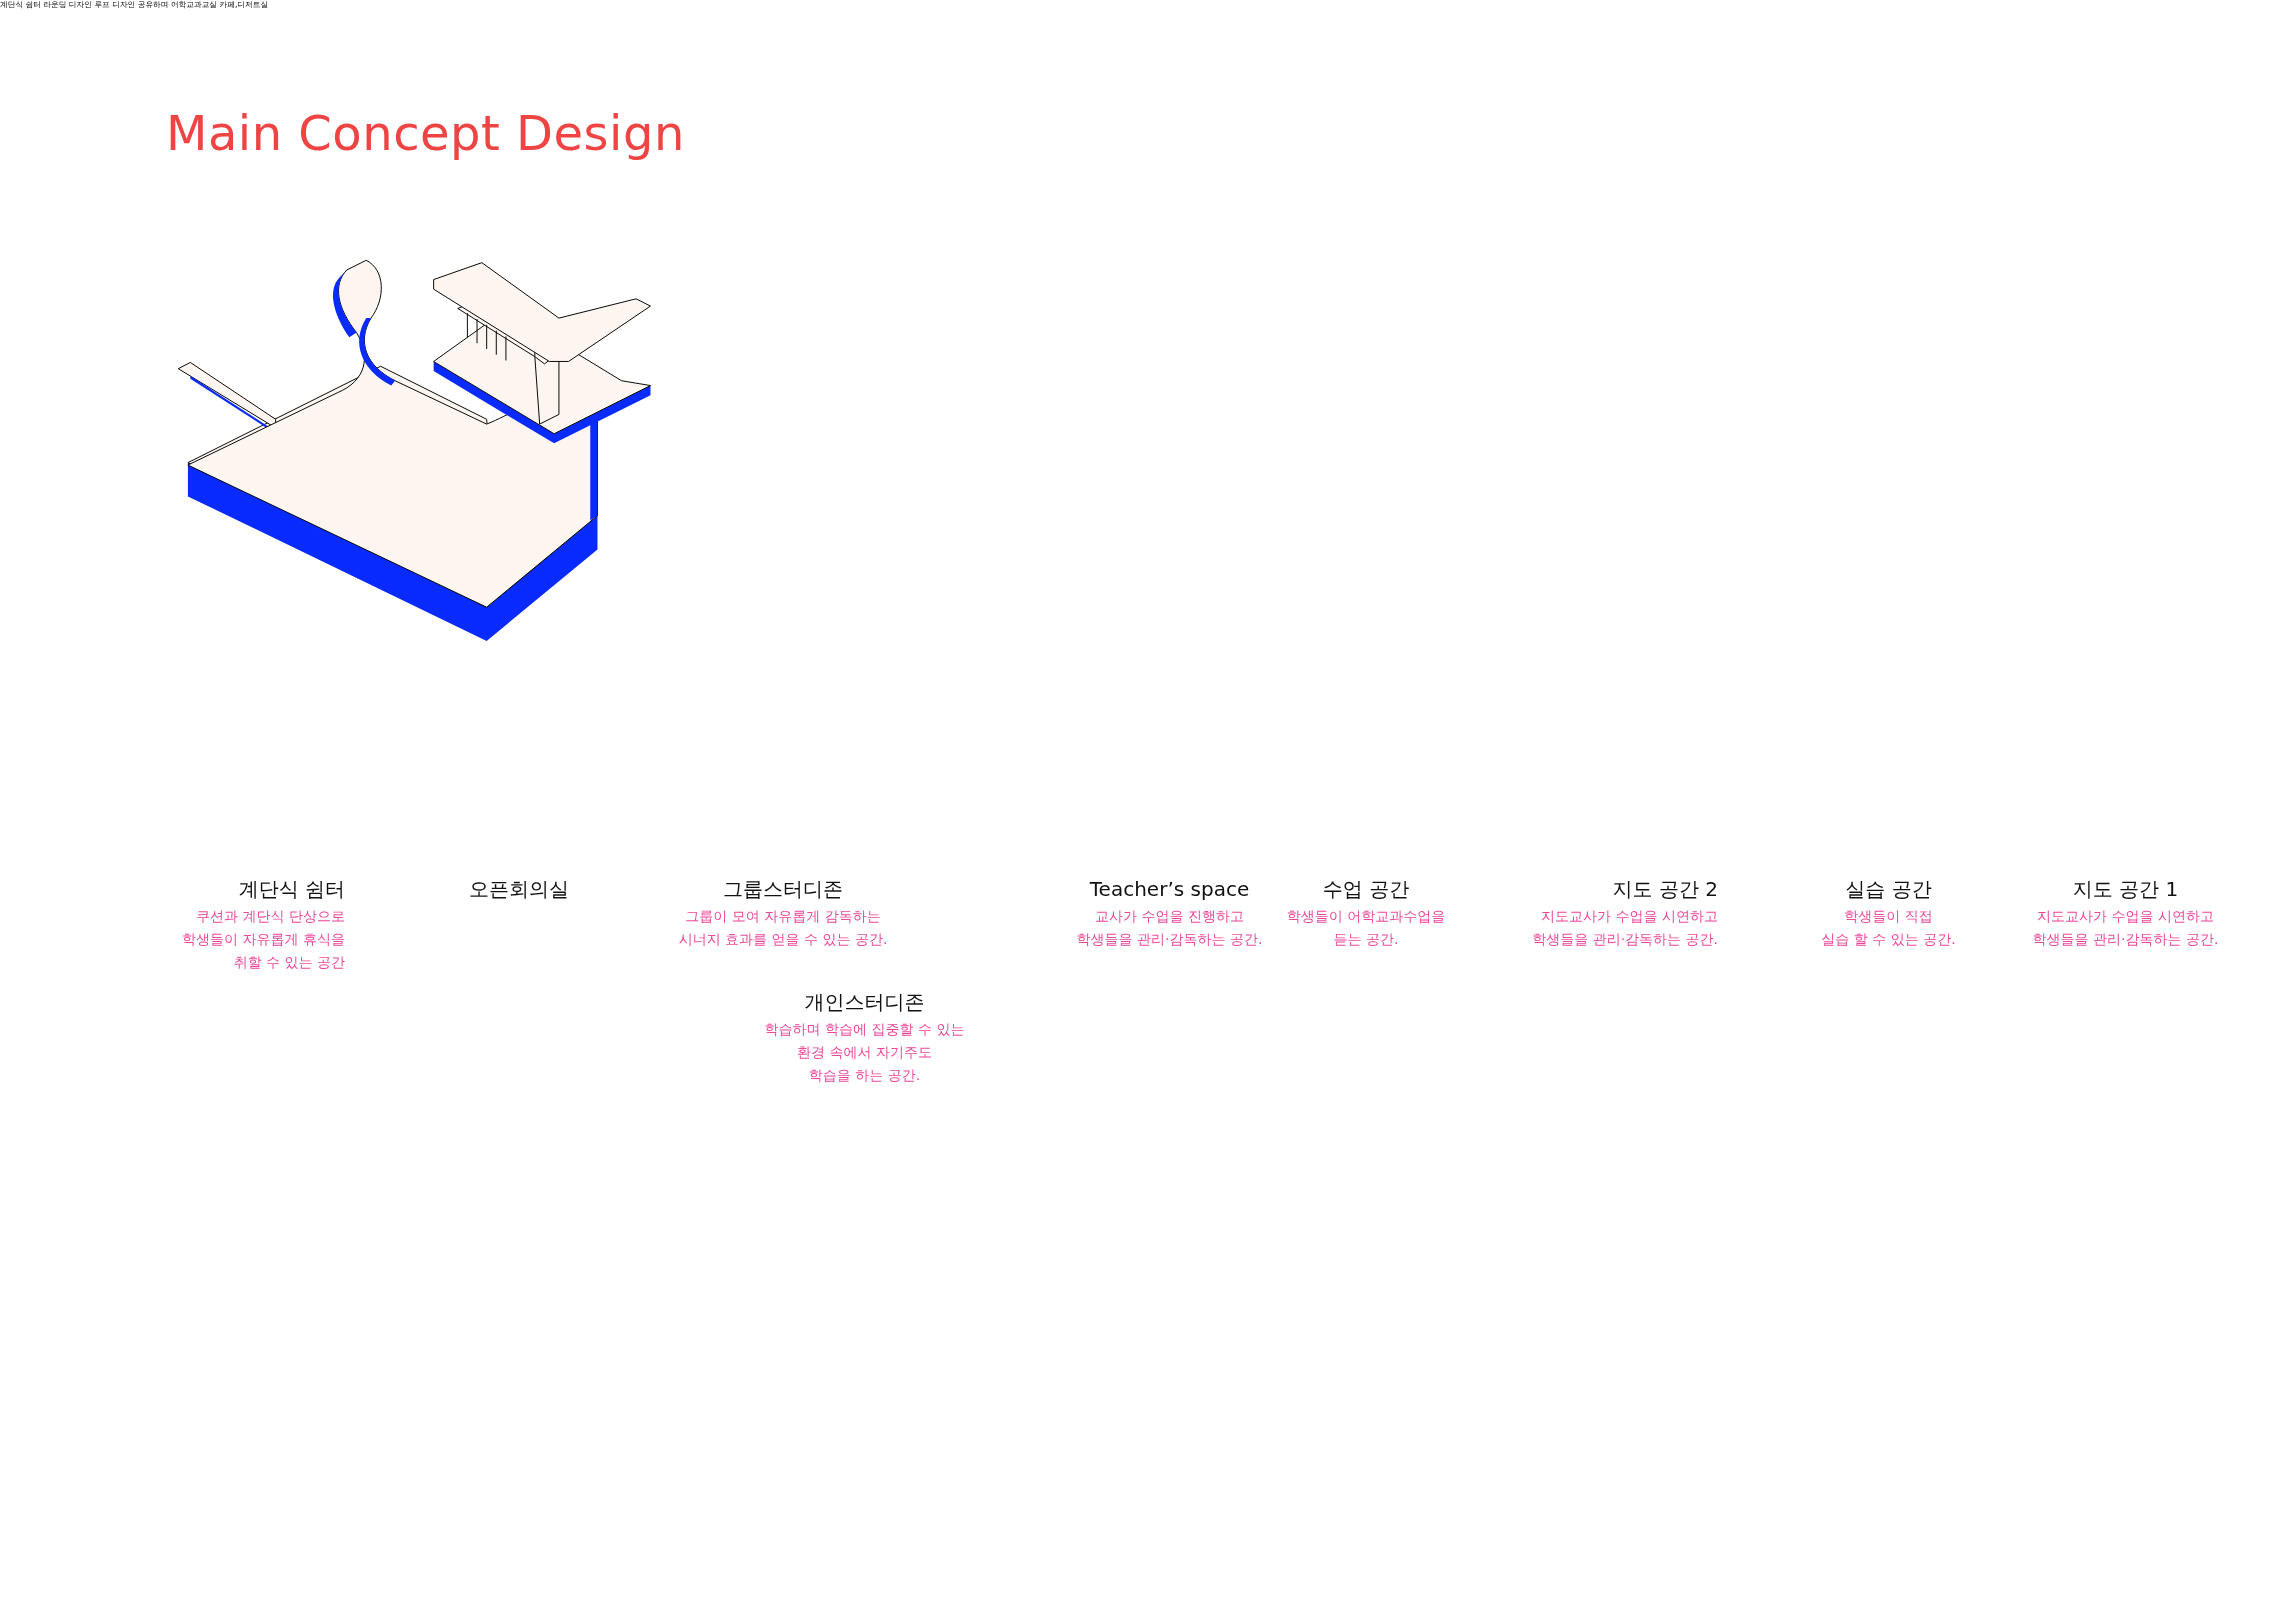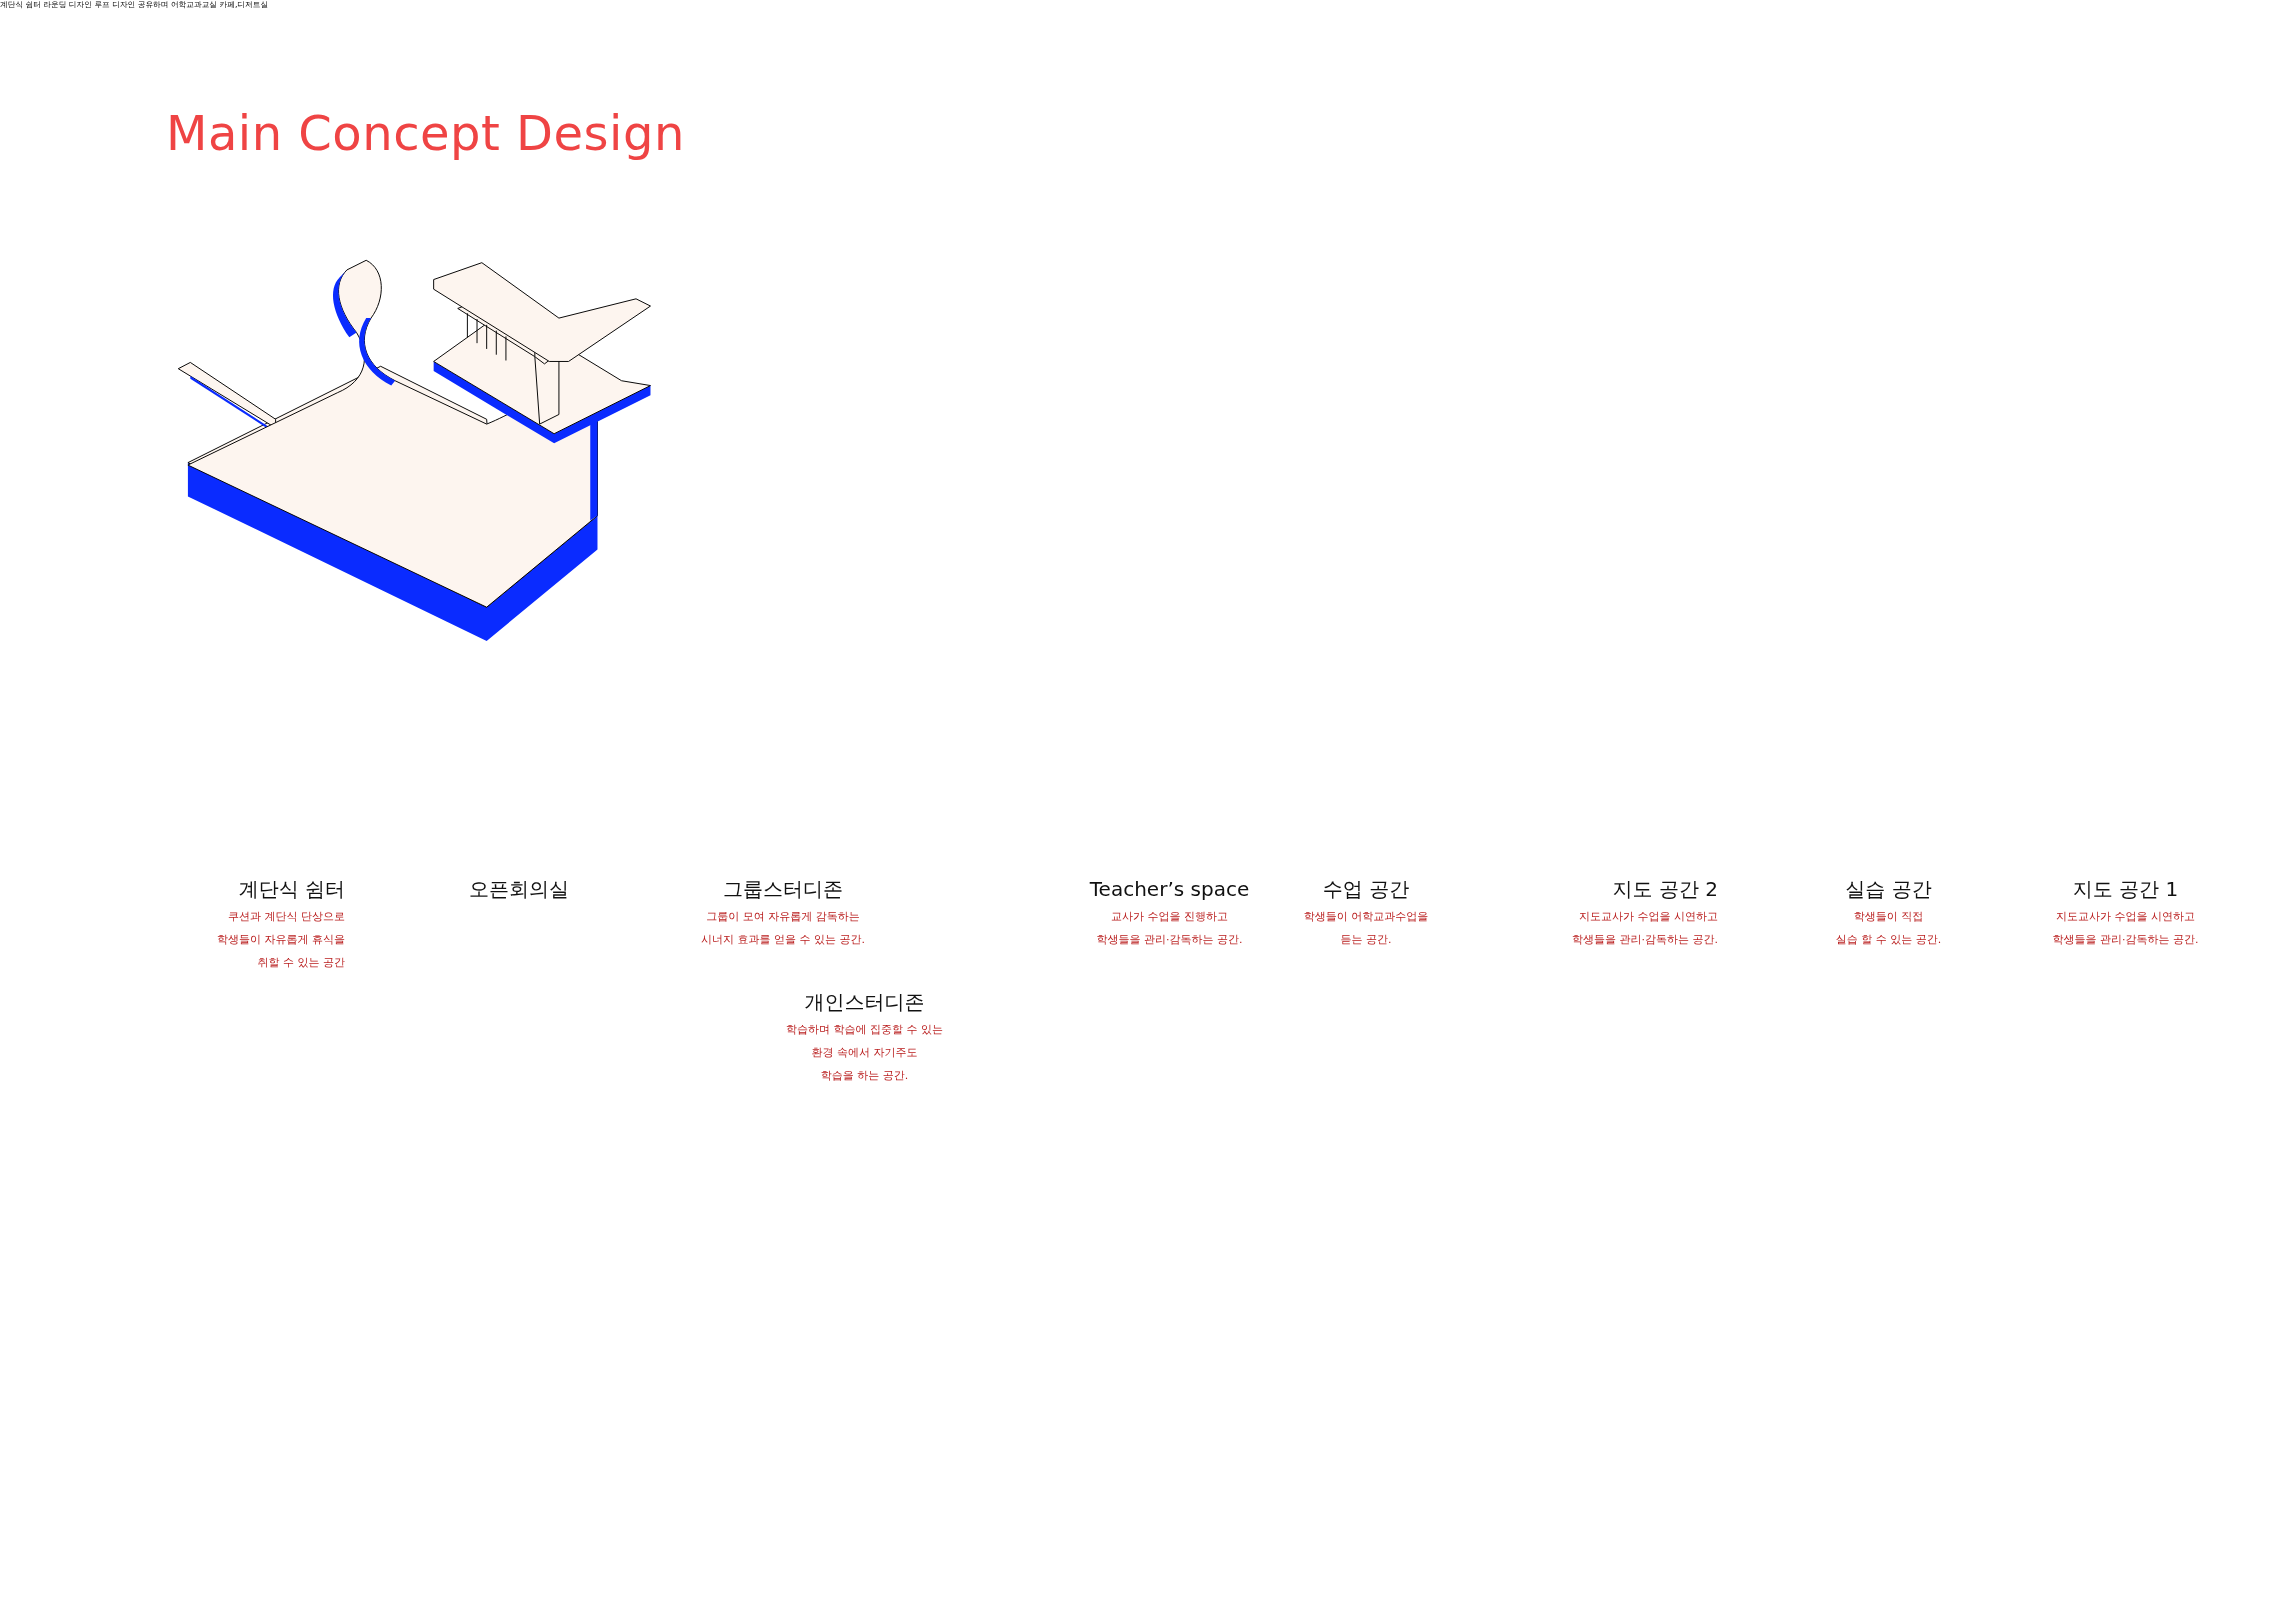--- a/index.html
+++ b/index.html
@@ -3,21 +3,21 @@
 <meta charset="utf-8">
 <style>
   html, body { margin:0; padding:0; background:#ffffff; }
   body { width:2295px; height:1623px; position:relative; overflow:hidden;
          font-family: "DejaVu Sans", "Liberation Sans", sans-serif; }
   svg.stage { position:absolute; left:0; top:0; width:2295px; height:1623px; }
   .title { position:absolute; left:166px; top:105px; font-size:48px; font-weight:normal;
            color:#ef4444; letter-spacing:0.5px; font-family:"DejaVu Sans", sans-serif; }
   .anno { position:absolute; }
   .anno .h { font-size:20px; color:#111; line-height:25px; white-space:nowrap; }
-  .anno .b { font-size:11px; color:#b91c1c; line-height:23px; white-space:nowrap; margin-top:2.9px; }
+  .anno .b { font-size:14px; color:#ec4899; line-height:23px; white-space:nowrap; margin-top:2.9px; }
   .anno.right { text-align:right; }
   .anno.left { text-align:center; }
 </style>
 </head>
 <body>
 
 
 
 <div class="title">Main Concept Design</div>
 

